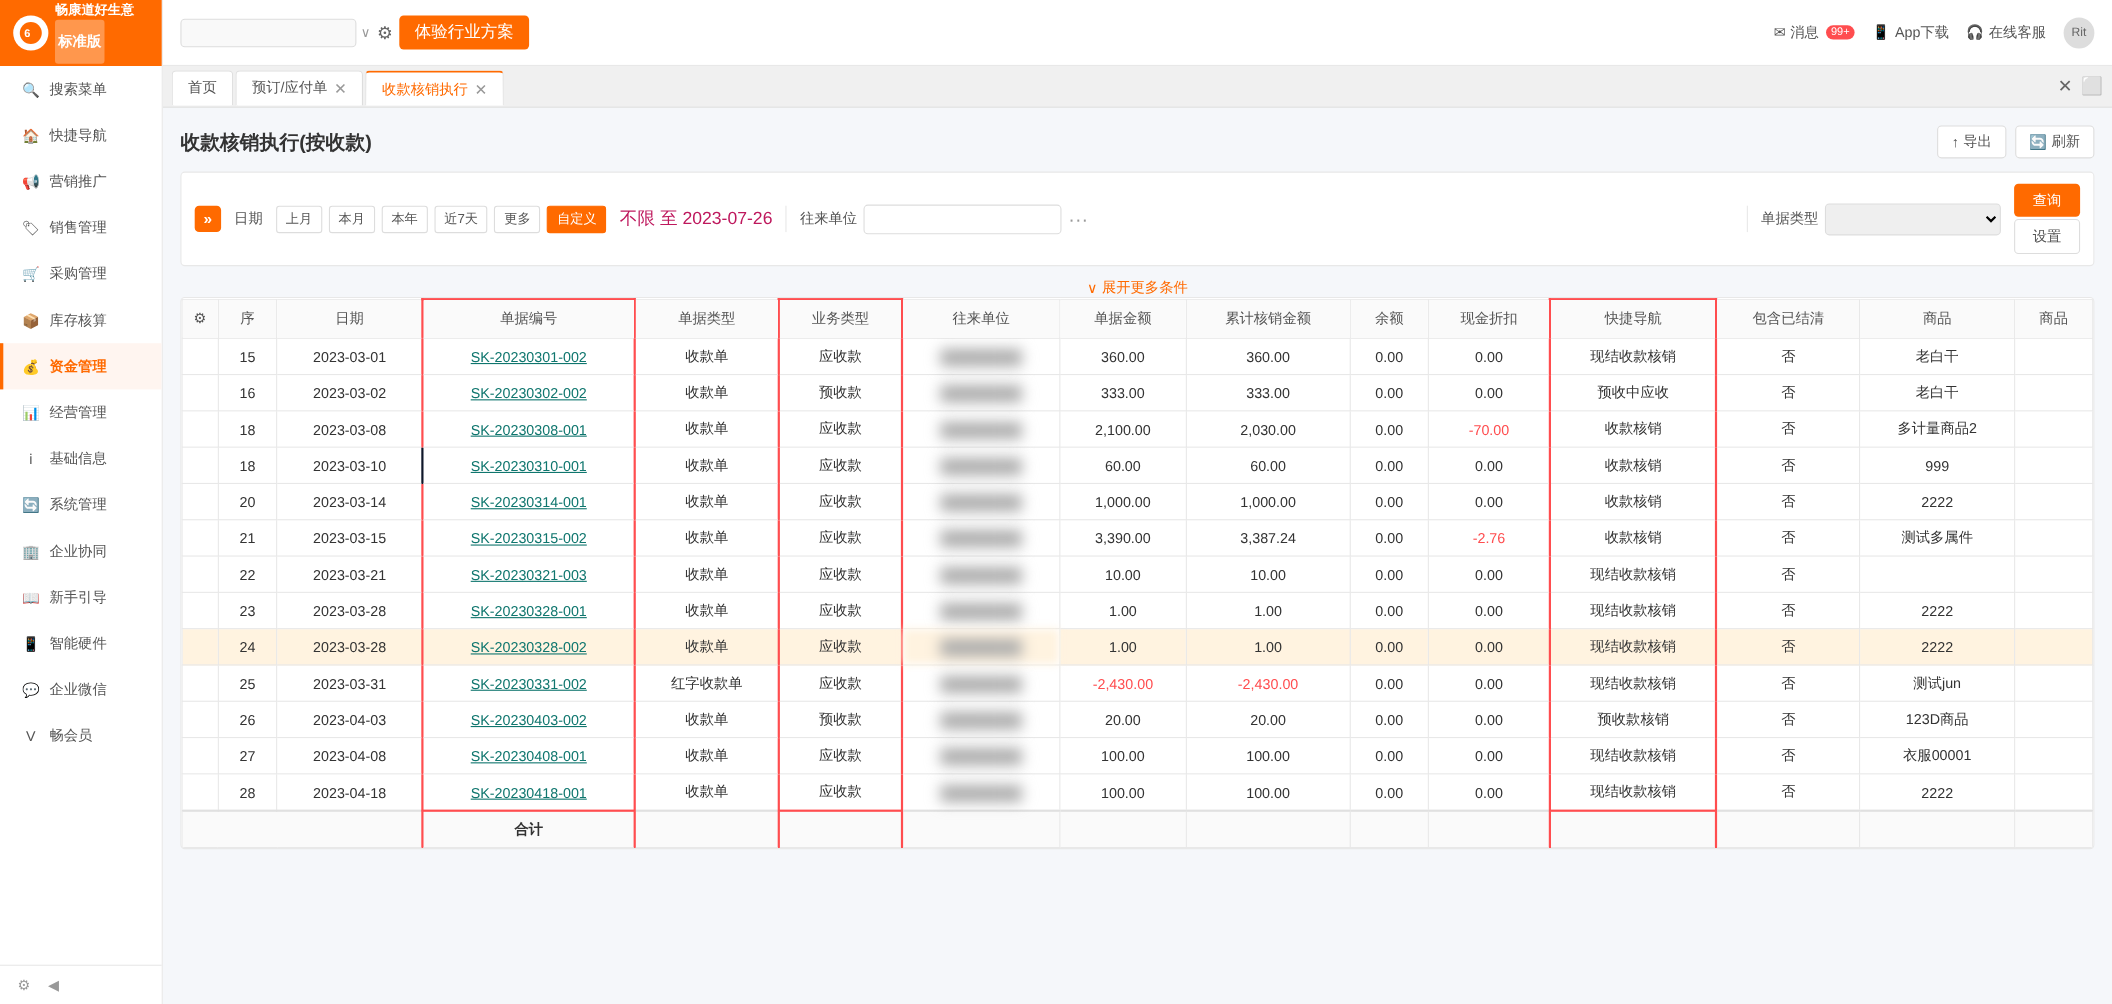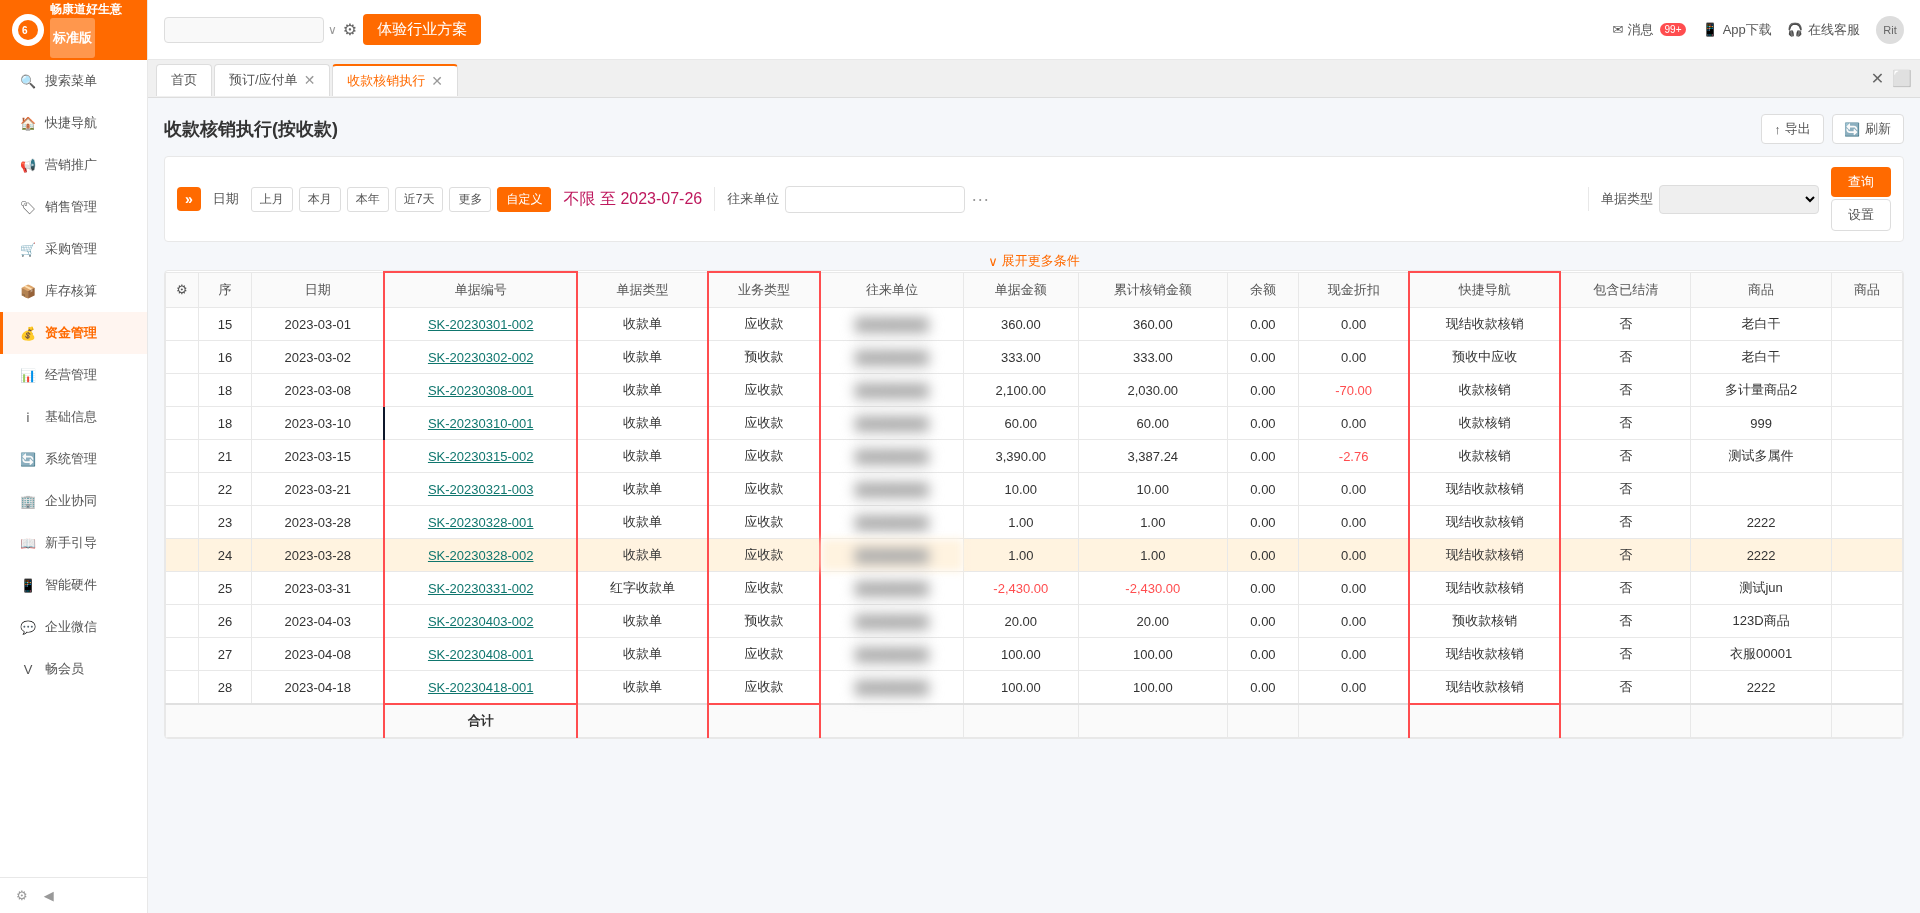--- a/index.html
+++ b/index.html
@@ -374,20 +374,37 @@
               <td>60.00</td>
               <td>0.00</td>
               <td>0.00</td>
               <td style="border-left:2px solid #ff4d4f;border-right:2px solid #ff4d4f;">收款核销</td>
               <td>否</td>
               <td>999</td>
               <td></td>
             </tr>
             <tr>
               <td></td>
+              <td>20</td>
+              <td>2023-03-14</td>
+              <td style="border-left:2px solid #ff4d4f;border-right:2px solid #ff4d4f;"><a href="#" class="link-text">SK-20230314-001</a></td>
+              <td>收款单</td>
+              <td style="border-left:2px solid #ff4d4f;border-right:2px solid #ff4d4f;">应收款</td>
+              <td style="color:#bbb;filter:blur(4px)"><span style="filter: blur(5px); user-select: none; color: rgb(170, 170, 170);">████████</span></td>
+              <td>1,000.00</td>
+              <td>1,000.00</td>
+              <td>0.00</td>
+              <td>0.00</td>
+              <td style="border-left:2px solid #ff4d4f;border-right:2px solid #ff4d4f;">收款核销</td>
+              <td>否</td>
+              <td>2222</td>
+              <td></td>
+            </tr>
+            <tr>
+              <td></td>
               <td>21</td>
               <td>2023-03-15</td>
               <td style="border-left:2px solid #ff4d4f;border-right:2px solid #ff4d4f;"><a href="#" class="link-text">SK-20230315-002</a></td>
               <td>收款单</td>
               <td style="border-left:2px solid #ff4d4f;border-right:2px solid #ff4d4f;">应收款</td>
               <td style="color:#bbb;filter:blur(4px)"><span style="filter: blur(5px); user-select: none; color: rgb(170, 170, 170);">████████</span></td>
               <td>3,390.00</td>
               <td>3,387.24</td>
               <td>0.00</td>
               <td style="color:#ff4d4f;">-2.76</td>

